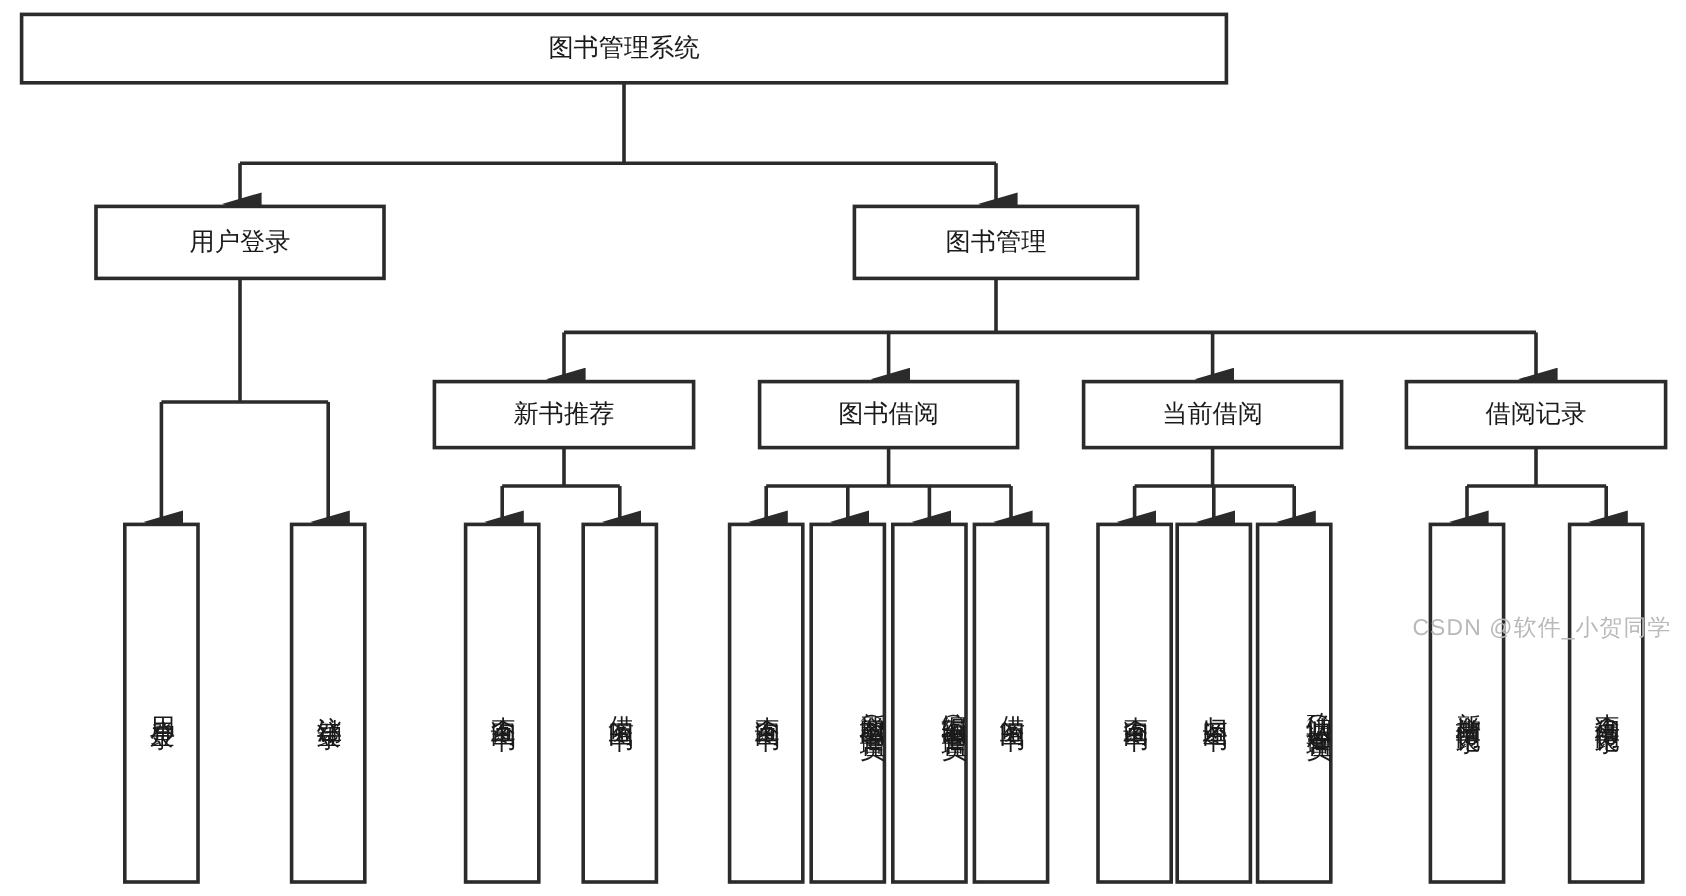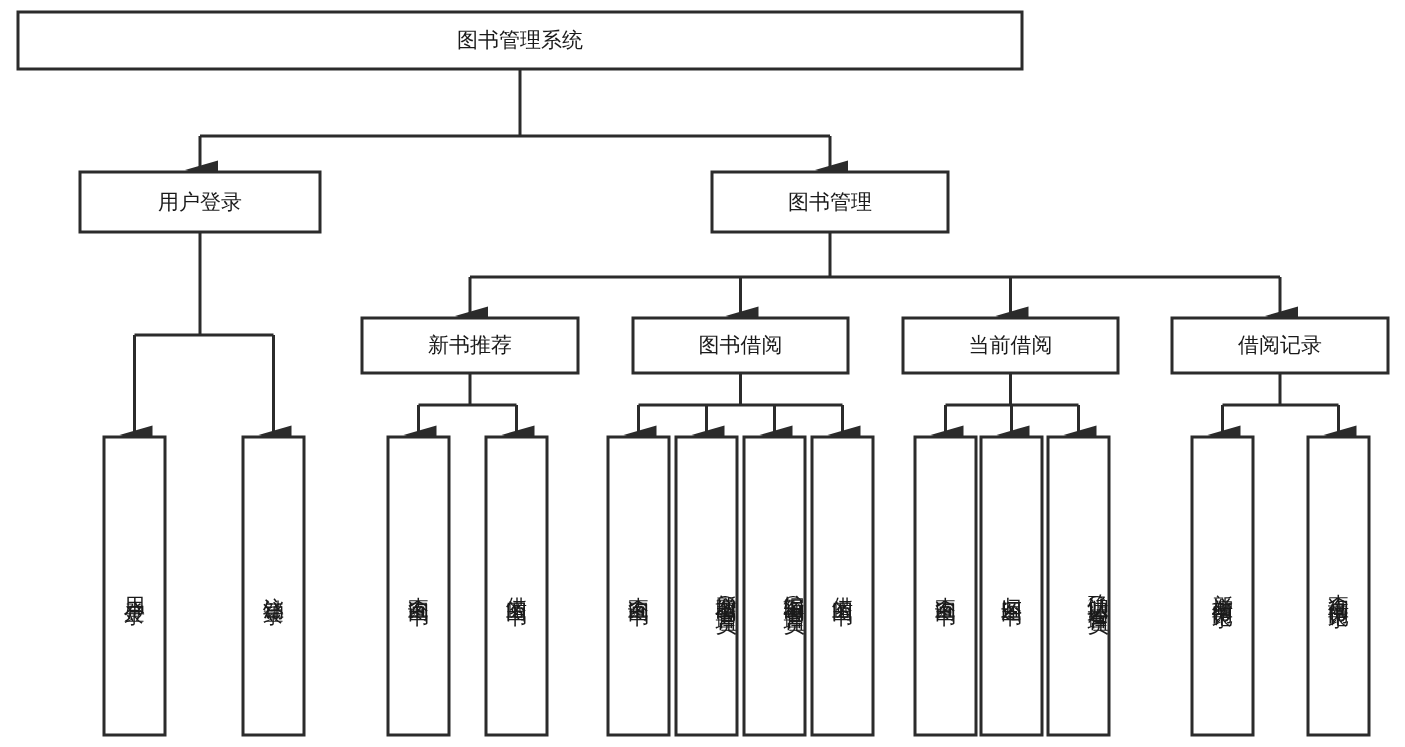--- a/index.html
+++ b/index.html
@@ -160,13 +160,14 @@
       <div class="leaf-label-wrap" style="left: 676px; top: 445px; width: 61px; height: 290px;">新增图书（管理员）</div>
       <div class="leaf-label-wrap" style="left: 744px; top: 445px; width: 61px; height: 290px;">编辑图书（管理员）</div>
       <div class="leaf-label-wrap centered" style="left: 812px; top: 437px; width: 61px; height: 298px;">借阅图书</div>
       <div class="leaf-label-wrap centered" style="left: 915px; top: 437px; width: 61px; height: 298px;">查询图书</div>
       <div class="leaf-label-wrap centered" style="left: 981px; top: 437px; width: 61px; height: 298px;">归还图书</div>
       <div class="leaf-label-wrap" style="left: 1048px; top: 445px; width: 61px; height: 290px;">确认归还（管理员）</div>
       <div class="leaf-label-wrap centered" style="left: 1192px; top: 437px; width: 61px; height: 298px;">新增借阅记录</div>
       <div class="leaf-label-wrap centered" style="left: 1308px; top: 437px; width: 61px; height: 298px;">查询借阅记录</div>
     </div>
 
+  <div class="watermark">CSDN @软件_小贺同学</div>
 </div>
 
 </body></html>

